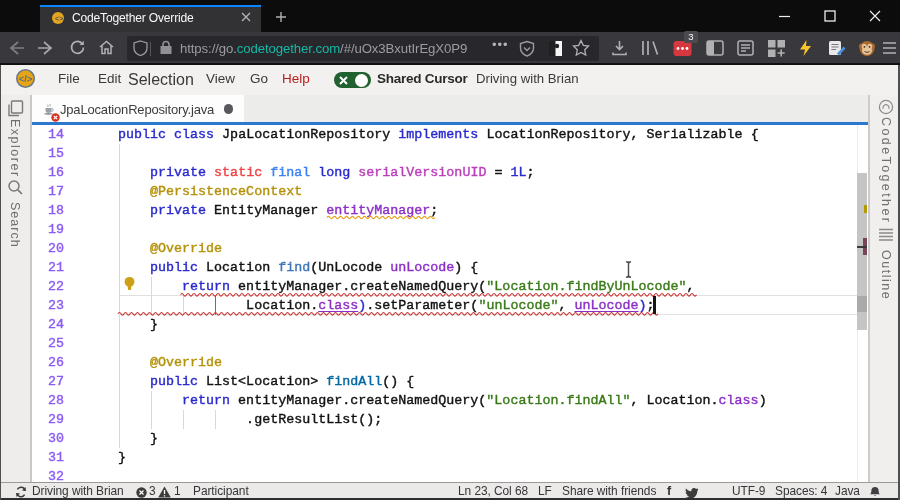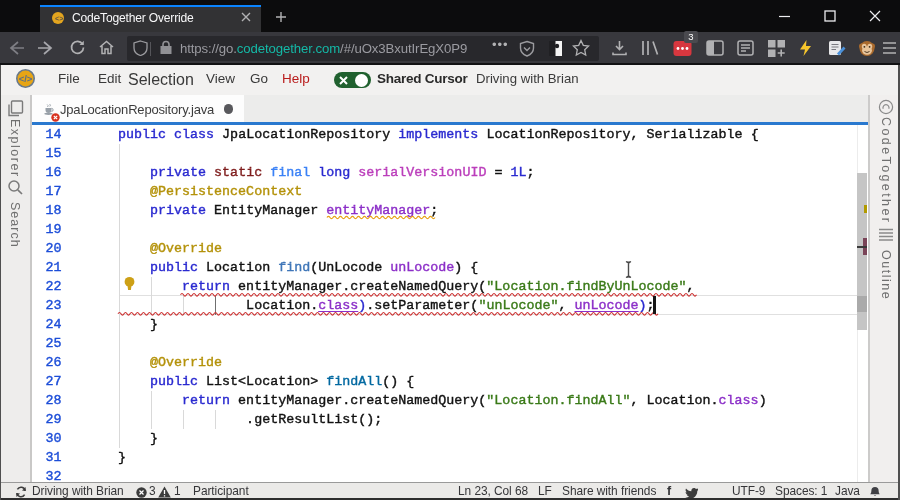--- a/index.html
+++ b/index.html
@@ -207,21 +207,21 @@
     <div style="position:absolute;left:119.0px;top:333.5px;width:1px;height:19px;background:#d9d9d9"></div>
     <div style="position:absolute;left:119.0px;top:352.5px;width:1px;height:19px;background:#d9d9d9"></div>
     <div style="position:absolute;left:119.0px;top:371.5px;width:1px;height:19px;background:#d9d9d9"></div>
     <div style="position:absolute;left:119.0px;top:390.5px;width:1px;height:19px;background:#d9d9d9"></div>
     <div style="position:absolute;left:151.0px;top:390.5px;width:1px;height:19px;background:#d9d9d9"></div>
     <div style="position:absolute;left:119.0px;top:409.5px;width:1px;height:19px;background:#d9d9d9"></div>
     <div style="position:absolute;left:151.0px;top:409.5px;width:1px;height:19px;background:#d9d9d9"></div>
     <div style="position:absolute;left:183.1px;top:409.5px;width:1px;height:19px;background:#d9d9d9"></div>
     <div style="position:absolute;left:215.1px;top:409.5px;width:1px;height:19px;background:#d9d9d9"></div>
     <div style="position:absolute;left:119.0px;top:428.5px;width:1px;height:19px;background:#d9d9d9"></div>
-<pre class="abs" style="left:24px;top:124.5px;width:59px;text-align:center;color:#1d4ed8">14
+<pre class="abs" style="left:48px;top:124.5px;width:59px;text-align:left;color:#8b5cf6">14
 15
 16
 17
 18
 19
 20
 21
 22
 23
 24
@@ -229,21 +229,21 @@
 26
 27
 28
 29
 30
 31
 32
 </pre>
 <pre class="abs" style="left:118px;top:124.5px;color:#121212"><span style="color:#2a2ad0;">public</span> <span style="color:#2a2ad0;">class</span> JpaLocationRepository <span style="color:#2a2ad0;">implements</span> LocationRepository, Serializable {
 
-    <span style="color:#2a2ad0;">private</span> <span style="color:#7f1d1d;">static</span> <span style="color:#3b82f6;">final</span> <span style="color:#2a2ad0;">long</span> <span style="color:#bb3ebb;">serialVersionUID</span> = <span style="color:#2a2ad0;">1L</span>;
+    <span style="color:#2a2ad0;">private</span> <span style="color:#ef4444;">static</span> <span style="color:#3b82f6;">final</span> <span style="color:#2a2ad0;">long</span> <span style="color:#bb3ebb;">serialVersionUID</span> = <span style="color:#2a2ad0;">1L</span>;
     <span style="color:#b4920a;">@PersistenceContext</span>
     <span style="color:#2a2ad0;">private</span> EntityManager <span style="color:#8c2fc8;">entityManager</span>;
 
     <span style="color:#b4920a;">@Override</span>
     <span style="color:#2a2ad0;">public</span> Location <span style="color:#3f76b8;">find</span>(UnLocode <span style="color:#8c2fc8;">unLocode</span>) {
         <span style="color:#2a2ad0;">return</span> entityManager.createNamedQuery(<span style="color:#3a7a18;">"Location.findByUnLocode"</span>,
                 Location.<span style="color:#8c2fc8;text-decoration:underline;text-decoration-thickness:1px;text-underline-offset:2px;">class</span><span style="color:#2a2ad0;">)</span>.setParameter(<span style="color:#3a7a18;">"unLocode"</span>, <span style="color:#8c2fc8;text-decoration:underline;text-decoration-thickness:1px;text-underline-offset:2px;">unLocode</span><span style="color:#2a2ad0;">)</span>;
     }
 
     <span style="color:#b4920a;">@Override</span>
@@ -299,21 +299,21 @@
   <div class="abs" style="left:193px;top:1px">Participant</div>
   <div class="abs" style="left:458px;top:1px">Ln 23, Col 68</div>
   <div class="abs" style="left:538px;top:1px">LF</div>
   <div class="abs" style="left:562px;top:1px">Share with friends</div>
   <div class="abs" style="left:667px;top:1px;font-weight:bold;font-size:12.5px">f</div>
   <svg class="abs" style="left:685px;top:3.5px" width="13" height="11">
         <path d="M12.5 1.5 c-0.5 0.3 -1 0.5 -1.6 0.6 C10.5 1.3 9.8 1 9 1 7.5 1 6.3 2.2 6.3 3.7 c0 0.2 0 0.4 0.1 0.6 C4.2 4.2 2.2 3.1 1 1.5 0.7 2 0.6 2.5 0.6 3 c0 0.9 0.5 1.8 1.2 2.3 -0.4 0 -0.9 -0.1 -1.2 -0.3 0 1.3 0.9 2.4 2.2 2.6 -0.2 0.1 -0.5 0.1 -0.7 0.1 -0.2 0 -0.4 0 -0.5 -0.1 0.4 1.1 1.4 1.9 2.5 1.9 -0.9 0.7 -2.1 1.2 -3.4 1.2 H0.5 c1.2 0.8 2.6 1.2 4.1 1.2 4.9 0 7.7 -4.1 7.7 -7.7 v-0.3 c0.5 -0.4 1 -0.9 1.3 -1.4 z" fill="#3c3c3c"></path>
       </svg>
   <div class="abs" style="left:708px;top:15px;font-weight:normal;font-size:11px">in</div>
   <div class="abs" style="left:732px;top:1px">UTF-9</div>
-  <div class="abs" style="left:775px;top:1px">Spaces: 1</div>
+  <div class="abs" style="left:775px;top:1px">Spaces: 4</div>
   <div class="abs" style="left:835px;top:1px">Java</div>
   <svg class="abs" style="left:869px;top:3px" width="12" height="12">
         <path d="M6 1 a3.6 3.6 0 0 1 3.6 3.6 c0 2.6 1.1 3.6 1.1 3.6 H1.3 c0 0 1.1 -1 1.1 -3.6 A3.6 3.6 0 0 1 6 1 z" fill="#3f3f44"></path>
         <path d="M4.8 9.3 a1.3 1.3 0 0 0 2.4 0" fill="#55555a"></path>
       </svg>
 </div>
 <div class="abs" style="left:0;top:498px;width:900px;height:2px;background:#2e2e2e"></div>
 <div class="abs" style="left:0;top:65px;width:1.2px;height:435px;background:#4f4f4f"></div>
 <div class="abs" style="left:898px;top:65px;width:2px;height:435px;background:#4f4f4f"></div>
 

